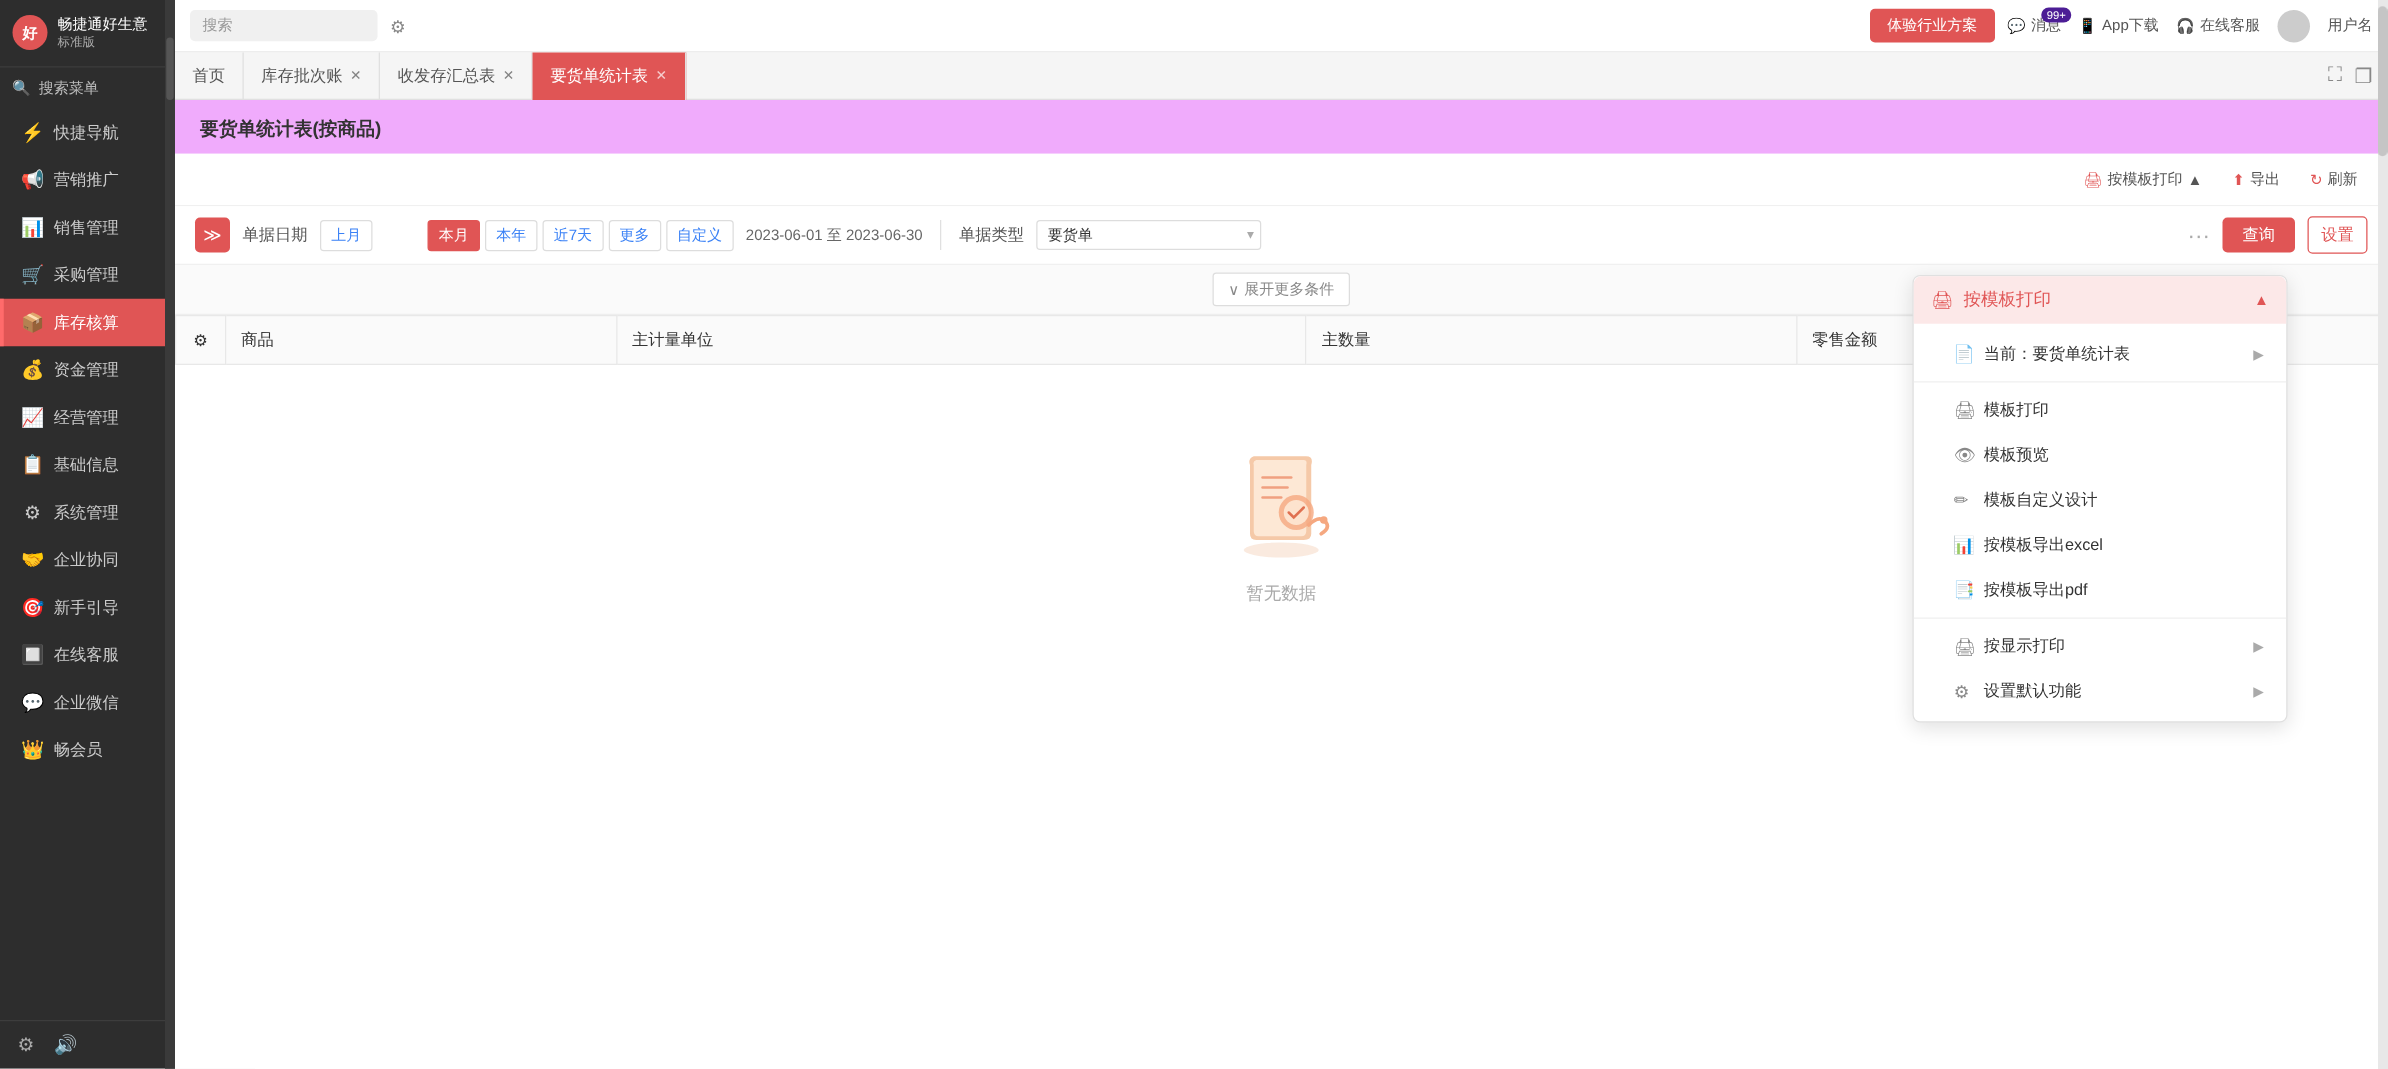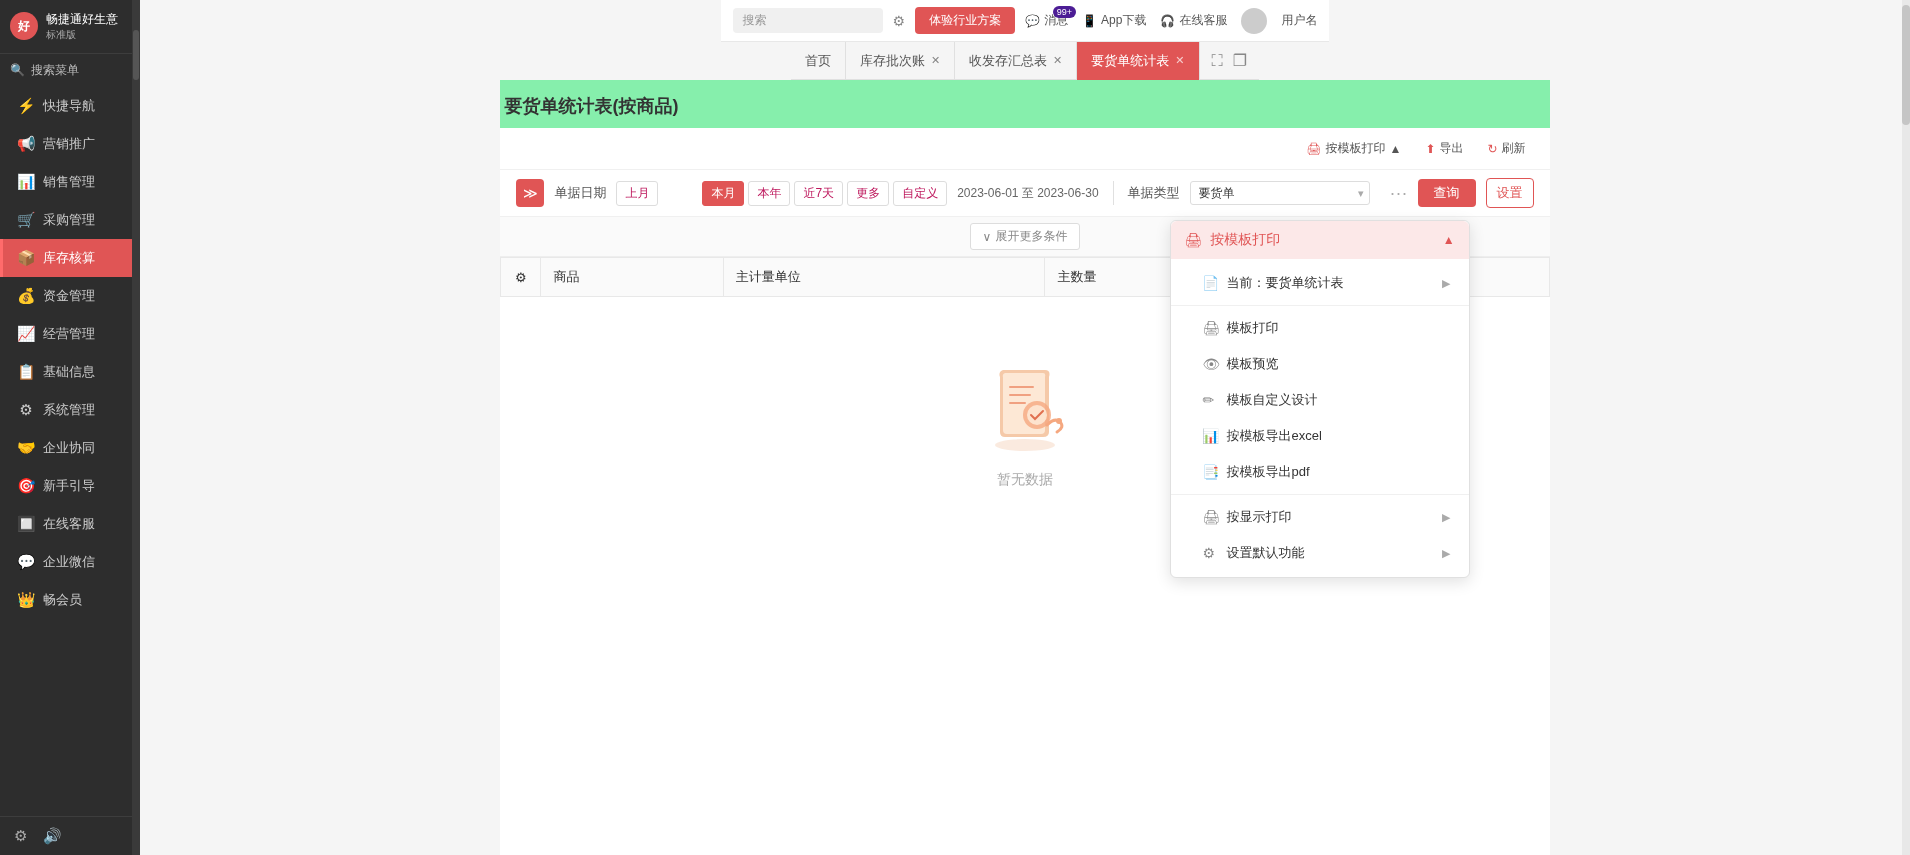--- a/index.html
+++ b/index.html
@@ -50,21 +50,20 @@
       border-top: 1px solid #3d3d3d;
     }
     .sidebar-bottom span { color: #aaa; cursor: pointer; font-size: 15px; }
 
     
     .main {
       flex: 1;
       display: flex;
       flex-direction: column;
       overflow: hidden;
-      align-items: center;
     }
 
     
     .top-header {
       height: 42px;
       background: white;
       display: flex; align-items: center;
       padding: 0 12px;
       border-bottom: 1px solid #e8e8e8;
       gap: 10px;
@@ -132,44 +131,44 @@
     .content {
       flex: 1;
       overflow-y: auto;
       background: white;
       padding: 0;
       position: relative;
     }
 
     
     .page-title-bar {
-      padding: 14px 4px 10px;
-      font-size: 18px;
+      padding: 14px 20px 10px;
+      font-size: 15px;
       font-weight: bold;
       color: #333;
-      background: #86efac;
+      background: #f0abfc;
     }
     .filter-expand-btn {
       width: 28px; height: 28px;
       background: #e05555;
       color: white;
       border-radius: 4px;
       display: flex; align-items: center; justify-content: center;
       cursor: pointer; font-size: 14px;
     }
     .filter-label { color: #555; font-size: 13px; }
     .date-btns { display: flex; align-items: center; gap: 4px; }
     .date-btn {
       padding: 3px 8px;
       border: 1px solid #ddd;
       border-radius: 3px;
       font-size: 12px;
       cursor: pointer;
       background: white;
-      color: #be185d;
+      color: #3b82f6;
     }
     .date-btn.active { background: #e05555; color: white; border-color: #e05555; margin-left: 40px; }
     .date-range { font-size: 12px; color: #666; }
     .filter-separator { width: 1px; height: 24px; background: #e0e0e0; margin: 0 4px; }
     .filter-type-label { color: #555; font-size: 13px; }
     .filter-select {
       border: 1px solid #ddd; border-radius: 3px;
       padding: 4px 24px 4px 8px;
       font-size: 12px; color: #333;
       min-width: 180px; background: white; cursor: pointer;

